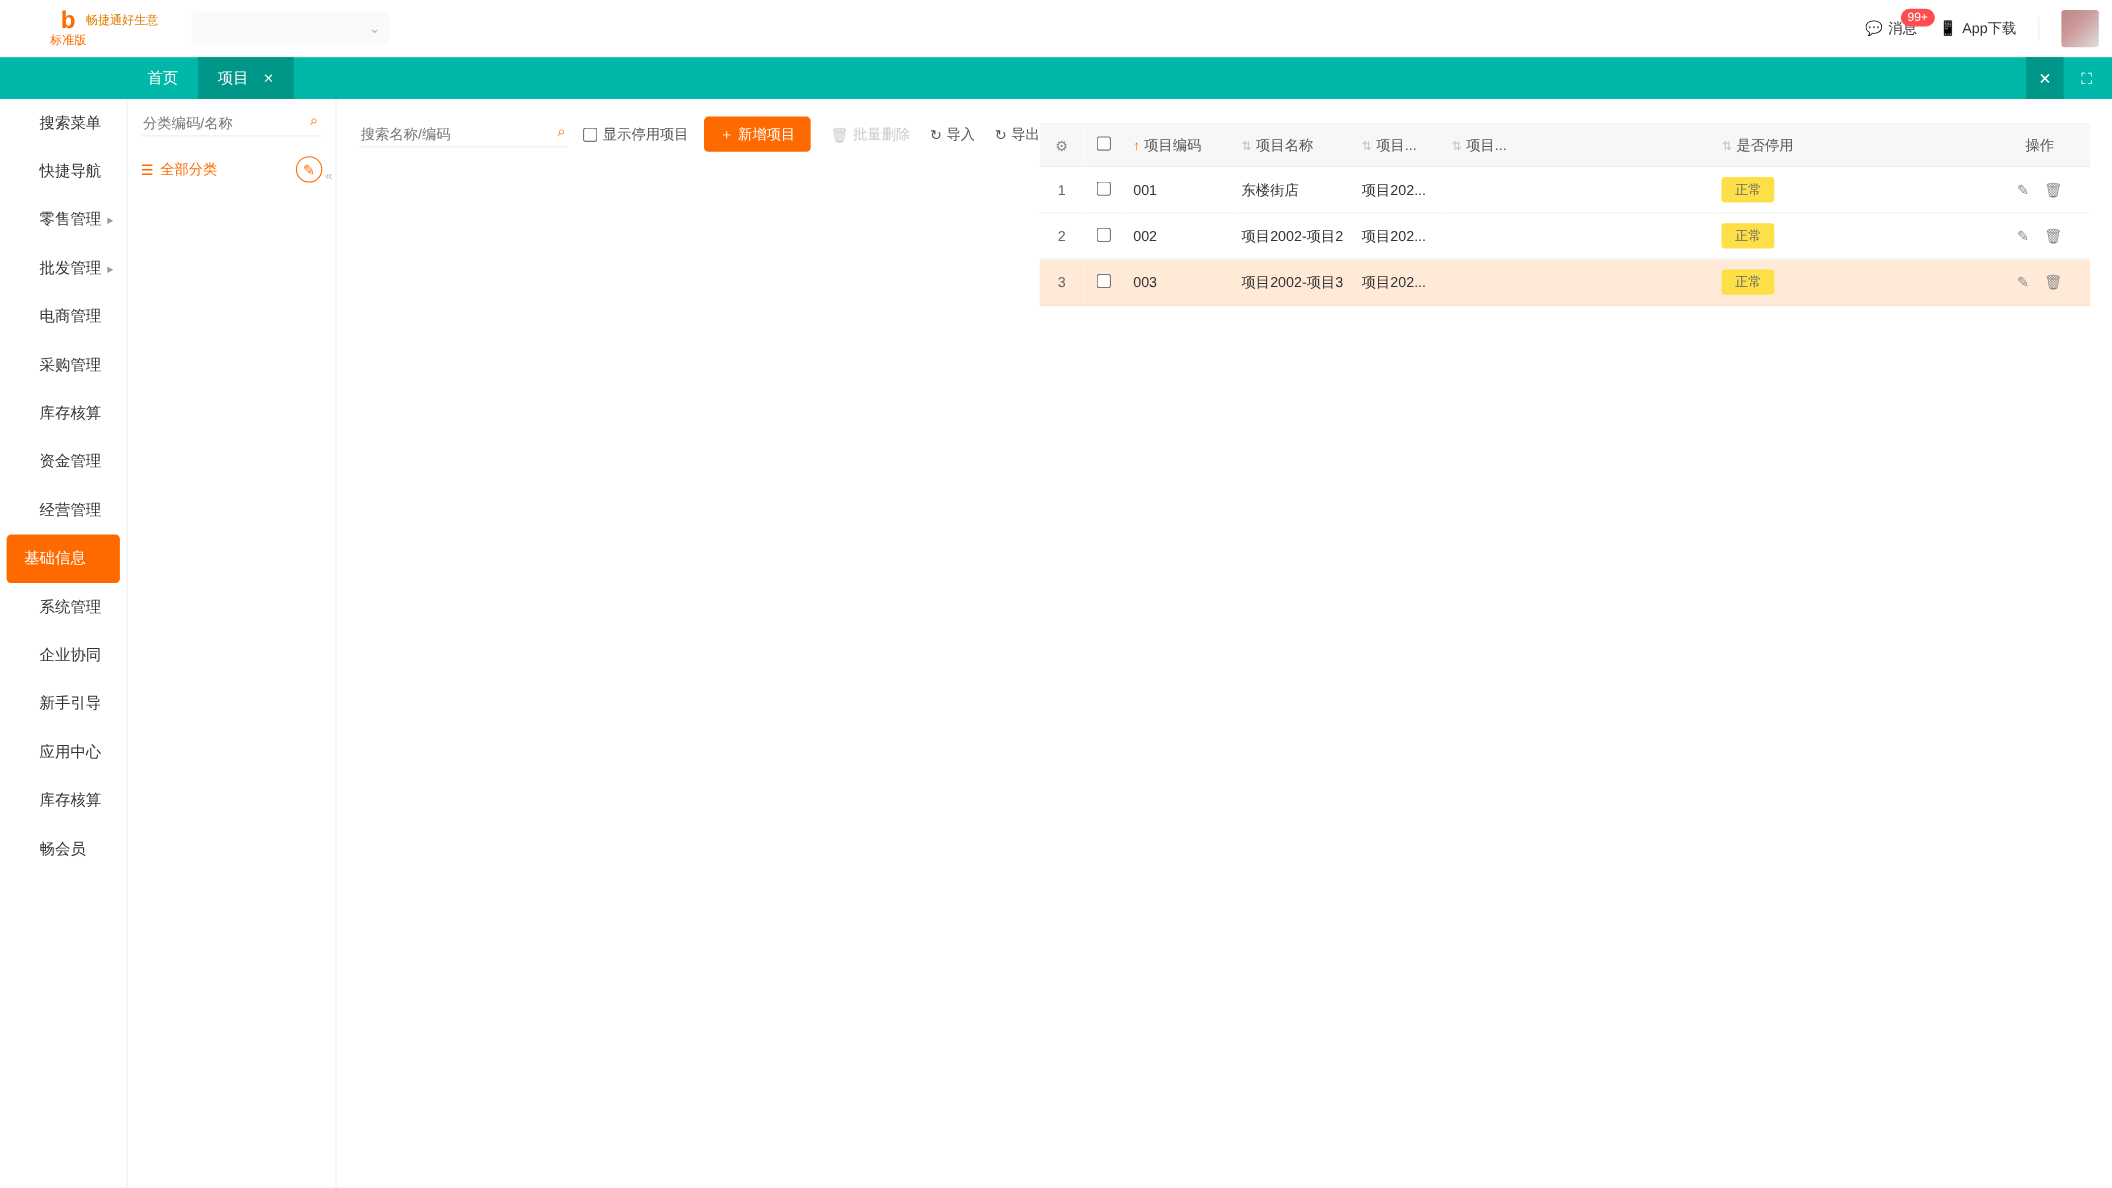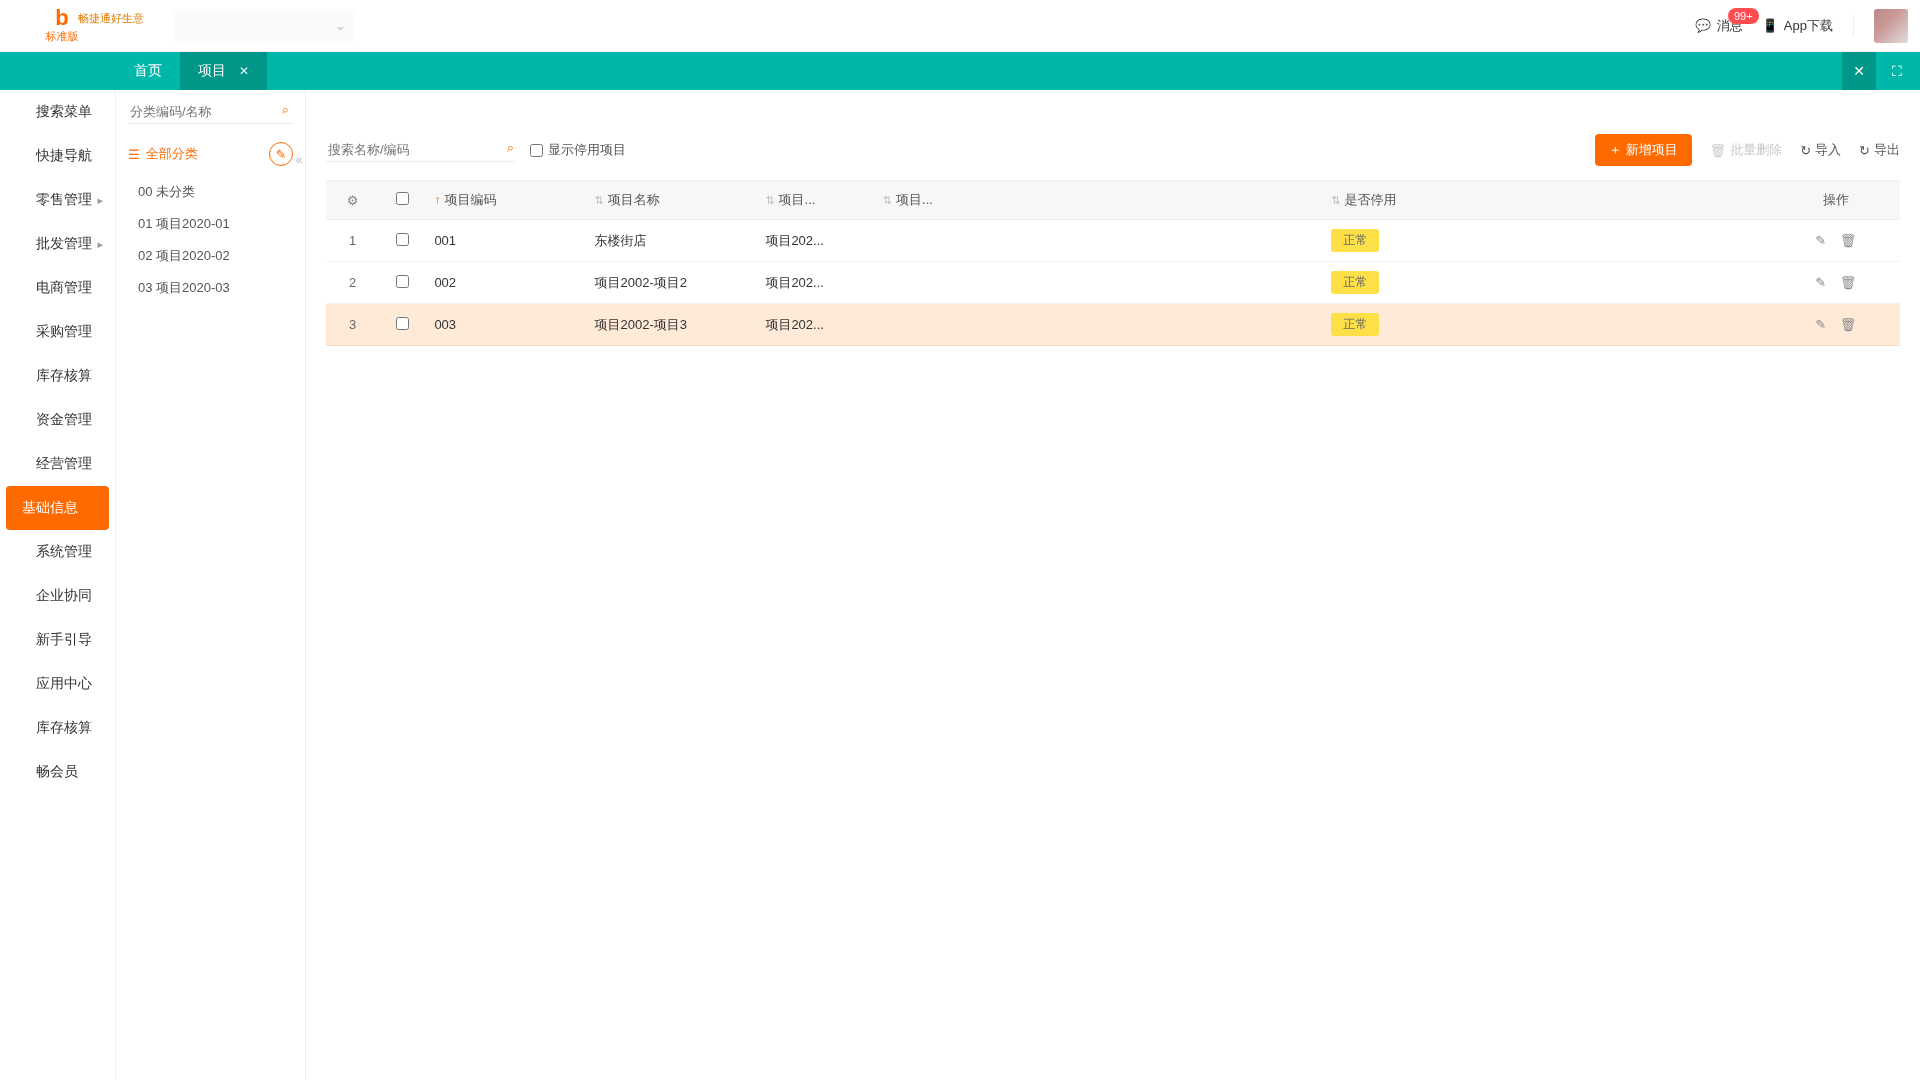--- a/index.html
+++ b/index.html
@@ -41,21 +41,21 @@
 .tree-search { padding:10px 12px; position:relative;}
 .tree-search input { width:100%; border:none; border-bottom:1px solid #eee; padding:4px 20px 4px 2px; font-size:13px; outline:none; color:#888;}
 .tree-search .srch { position:absolute; right:16px; top:12px; color:#ff6a00; }
 .tree-head { display:flex; align-items:center; gap:6px; padding:8px 12px; color:#ff6a00; font-size:13px;}
 .tree-head .edit-btn { margin-left:auto; width:24px; height:24px; border:1px solid #ff6a00; border-radius:50%; display:flex; align-items:center; justify-content:center; font-size:13px; cursor:pointer;}
 .tree-list { padding: 2px 0;}
 .tree-list .titem { padding:7px 12px 7px 22px; cursor:pointer; color:#555;}
 .collapse-handle { position:absolute; right:-2px; top:50px; width:16px; height:40px; display:flex; align-items:center; justify-content:center; color:#bbb; font-size:12px; cursor:pointer;}
 
 
-.content { flex:1; display:flex; flex-direction:column; padding: 12px 20px 0 20px; position:relative;margin-top:28px;}
+.content { flex:1; display:flex; flex-direction:row; padding: 12px 20px 0 20px; position:relative;}
 .toolbar { display:flex; align-items:center; gap:14px; height:40px; font-size:13px; color:#444;}
 .search-box { width:190px; position:relative;}
 .search-box input { width:100%; border:none; border-bottom:1px solid #eee; padding:4px 22px 4px 2px; font-size:13px; outline:none; color:#888;}
 .search-box .srch { position:absolute; right:2px; top:2px; color:#ff6a00;}
 .chk { display:flex; align-items:center; gap:5px; color:#555;}
 .toolbar-right { margin-left:auto; display:flex; align-items:center; gap:18px;}
 .btn-primary { background:#ff6a00; color:#fff; border:none; padding:7px 14px; border-radius:4px; font-size:13px; cursor:pointer; display:flex; align-items:center; gap:4px;}
 .btn-text { color:#555; cursor:pointer; display:flex; align-items:center; gap:4px;}
 .btn-text.disabled { color:#c9c9c9; cursor:default;}
 
@@ -157,26 +157,20 @@
   <div class="tree-panel">
     <div class="tree-search">
       <input placeholder="分类编码/名称" style="">
       <span class="srch ic">⌕</span>
     </div>
     <div class="tree-head">
       <span class="ic">☰</span>
       <span>全部分类</span>
       <span class="edit-btn ic">✎</span>
     </div>
-    <div class="tree-list" id="tree-list">
-        <div class="titem">00 未分类</div>
-        <div class="titem">01 项目2020-01</div>
-        <div class="titem">02 项目2020-02</div>
-        <div class="titem">03 项目2020-03</div>
-      </div>
     <div class="collapse-handle ic">«</div>
   </div>
 
   <div class="content">
     <div class="toolbar">
       <div class="search-box">
         <input placeholder="搜索名称/编码" style="">
         <span class="srch ic">⌕</span>
       </div>
       <label class="chk">

